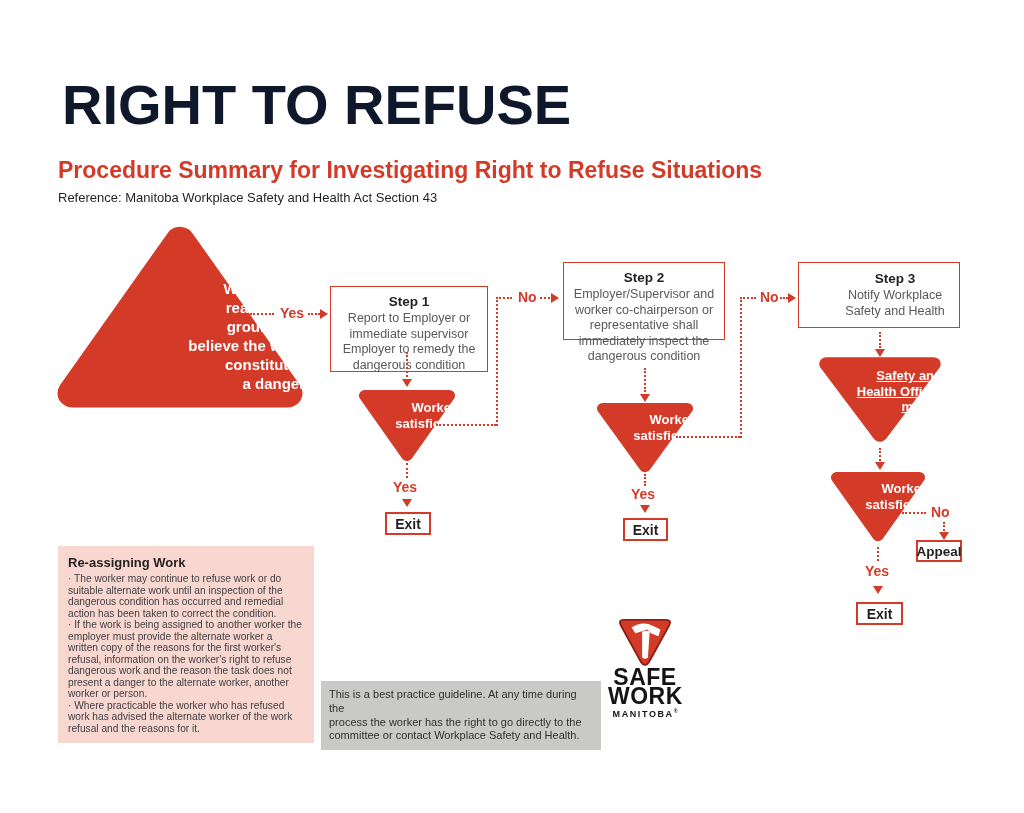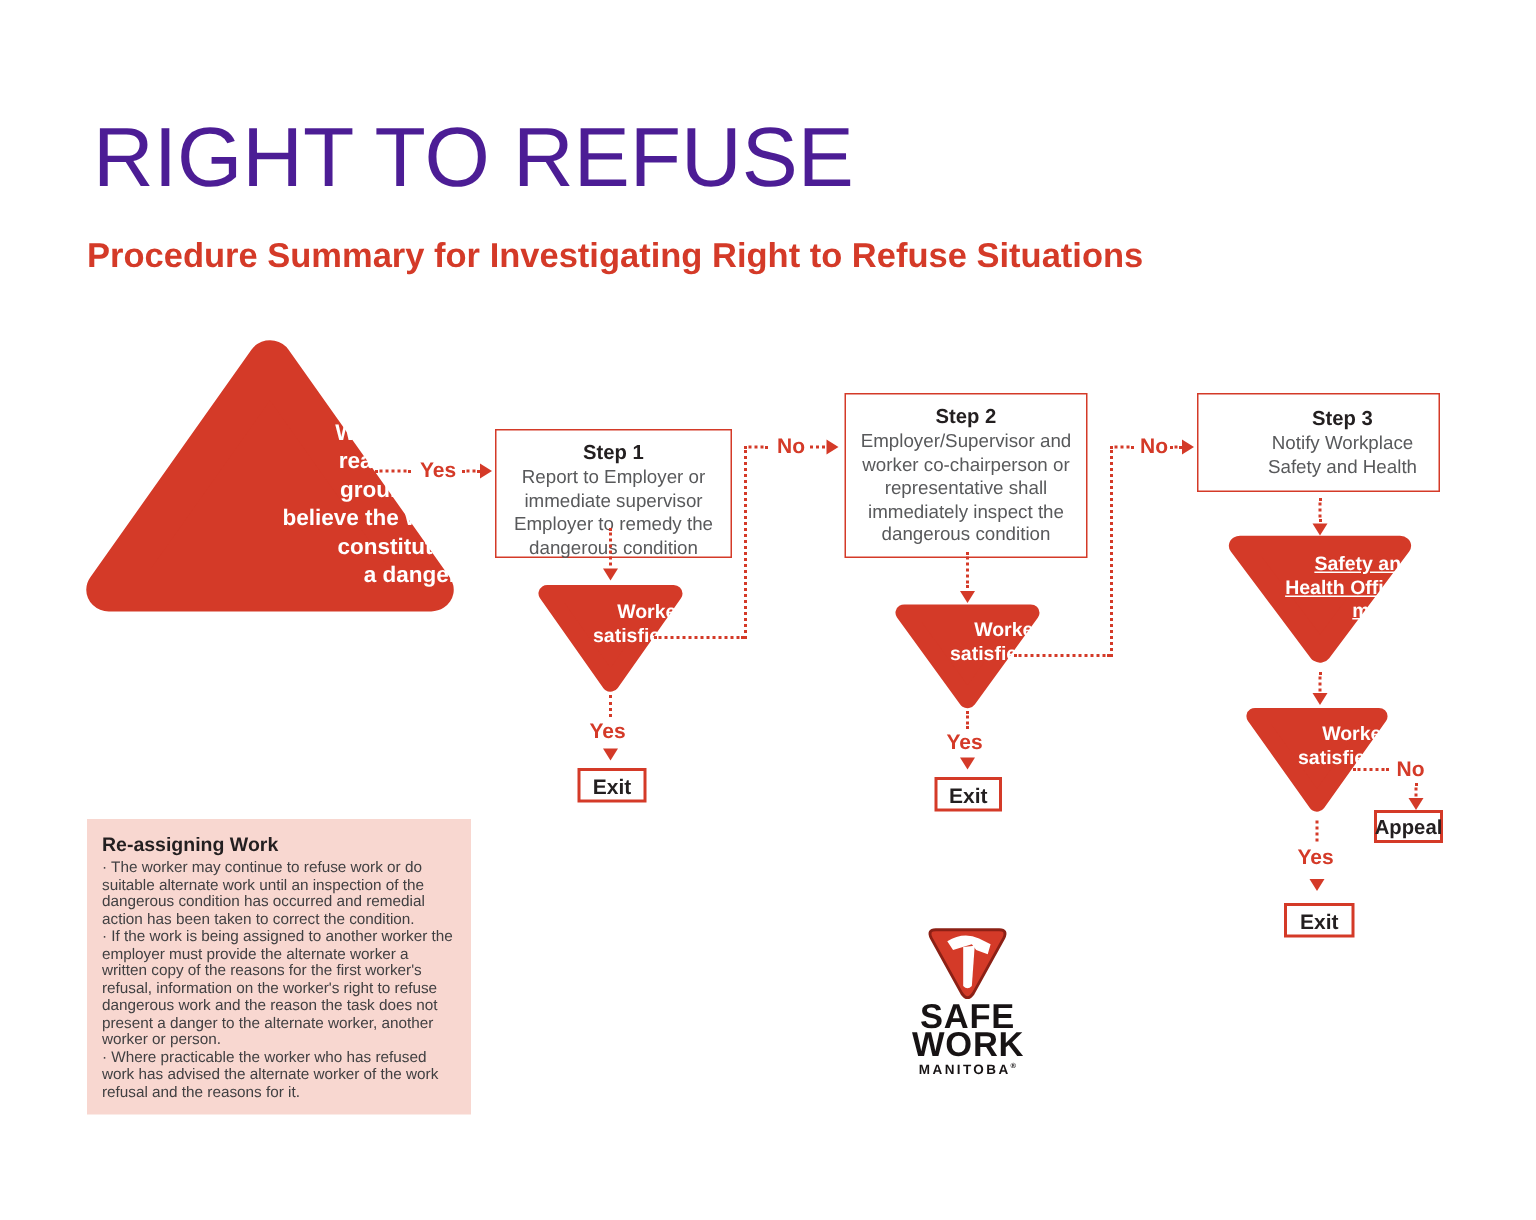--- a/index.html
+++ b/index.html
@@ -4,21 +4,21 @@
 <style>
   :root{
     --red:#d43a28; --pink:#f8d7d0; --gray:#c9cac8;
     --ink:#231f20; --body:#58595b;
   }
   *{box-sizing:border-box;margin:0;padding:0;}
   html,body{background:#fff;}
   body{font-family:"Liberation Sans", sans-serif;}
   .canvas{position:relative;width:1024px;height:813px;background:#fff;overflow:hidden;}
 
-  .title{position:absolute;left:62px;top:72px;font-size:56px;font-weight:normal;color:#4c1d95;letter-spacing:0;}
+  .title{position:absolute;left:62px;top:72px;font-size:56px;font-weight:bold;color:#0f172a;letter-spacing:0;}
   .subtitle{position:absolute;left:58px;top:157px;font-size:23px;font-weight:bold;color:var(--red);}
   .reference{position:absolute;left:58px;top:190px;font-size:13px;color:var(--ink);}
 
   .tri{position:absolute;}
   .tri svg{display:block;width:100%;height:100%;}
   .tri-text{position:absolute;left:0;right:0;text-align:right;color:#fff;font-weight:bold;white-space:pre-line;}
 
   .stepbox{position:absolute;background:#fff;border:1.5px solid var(--red);text-align:center;}
   .step-title{font-size:13.5px;font-weight:bold;color:var(--ink);margin-bottom:2px;}
   .step-body{font-size:12.5px;color:var(--body);line-height:15.5px;white-space:pre-line;}
@@ -45,20 +45,21 @@
   .logo-sub{font-size:9px;font-weight:bold;letter-spacing:1.6px;color:#171314;margin-top:2px;}
   .logo-sub sup{font-size:5px;letter-spacing:0;}
 </style>
 </head>
 <body>
 
 <div class="canvas">
 
   <h1 class="title">RIGHT TO REFUSE</h1>
   <h2 class="subtitle">Procedure Summary for Investigating Right to Refuse Situations</h2>
+  <div class="reference">Reference: Manitoba Workplace Safety and Health Act Section 43</div>
 
   <div class="tri" style="left:55px;top:222px;width:250px;height:188px;">
     <svg viewBox="0 0 100 78" preserveAspectRatio="none">
       <polygon points="50,8 93,71 7,71" fill="var(--red)" stroke="var(--red)" stroke-width="12" stroke-linejoin="round"></polygon>
     </svg>
     <div class="tri-text" style="top:57px;font-size:15px;line-height:19px;">Worker has
 reasonable
 grounds to
 believe the work
 constitutes
@@ -93,21 +94,21 @@
   <div class="dot-h" style="left:496px;top:297px;width:16px;"></div>
   <span class="lbl" style="left:518px;top:289px;">No</span>
   <div class="dot-h" style="left:540px;top:297px;width:10px;"></div>
   <div class="arr-r" style="left:551px;top:293px;"></div>
 
   <div class="dot-v" style="left:406px;top:463px;height:15px;"></div>
   <span class="lbl" style="left:393px;top:479px;">Yes</span>
   <div class="arr-d" style="left:402px;top:499px;"></div>
   <div class="endbox" style="left:385px;top:512px;width:46px;height:23px;">Exit</div>
 
-  <div class="stepbox" style="left:563px;top:262px;width:162px;height:110px;padding-top:7px;">
+  <div class="stepbox" style="left:563px;top:262px;width:162px;height:78px;padding-top:7px;">
     <div class="step-title">Step 2</div>
     <div class="step-body">Employer/Supervisor and
 worker co-chairperson or
 representative shall
 immediately inspect the
 dangerous condition</div>
   </div>
   <div class="dot-v" style="left:644px;top:368px;height:24px;"></div>
   <div class="arr-d" style="left:640px;top:394px;"></div>
 
@@ -181,20 +182,23 @@
 written copy of the reasons for the first worker's
 refusal, information on the worker's right to refuse
 dangerous work and the reason the task does not
 present a danger to the alternate worker, another
 worker or person.</p>
     <p>· Where practicable the worker who has refused
 work has advised the alternate worker of the work
 refusal and the reasons for it.</p>
   </div>
 
+  <div class="graynote">This is a best practice guideline. At any time during the
+process the worker has the right to go directly to the
+committee or contact Workplace Safety and Health.</div>
 
   <div class="logo">
     <svg class="logo-mark" viewBox="0 0 60 54">
       <path d="M8,4 L52,4 Q58,4 55,10 L34,48 Q30,54 26,48 L5,10 Q2,4 8,4 Z" fill="var(--red)" stroke="#8c2015" stroke-width="2"></path>
       <path d="M16,12 q11,-7 22,-2 l8,4 -2,7 -8,-3 -3,-4 -13,4 z" fill="#ffffff"></path>
       <path d="M27,16 l8,-1 -2,28 q-3,3 -6,0 z" fill="#ffffff"></path>
     </svg>
     <div class="logo-word">SAFE</div>
     <div class="logo-word">WORK</div>
     <div class="logo-sub"><span>MANITOBA</span><sup>®</sup></div>

